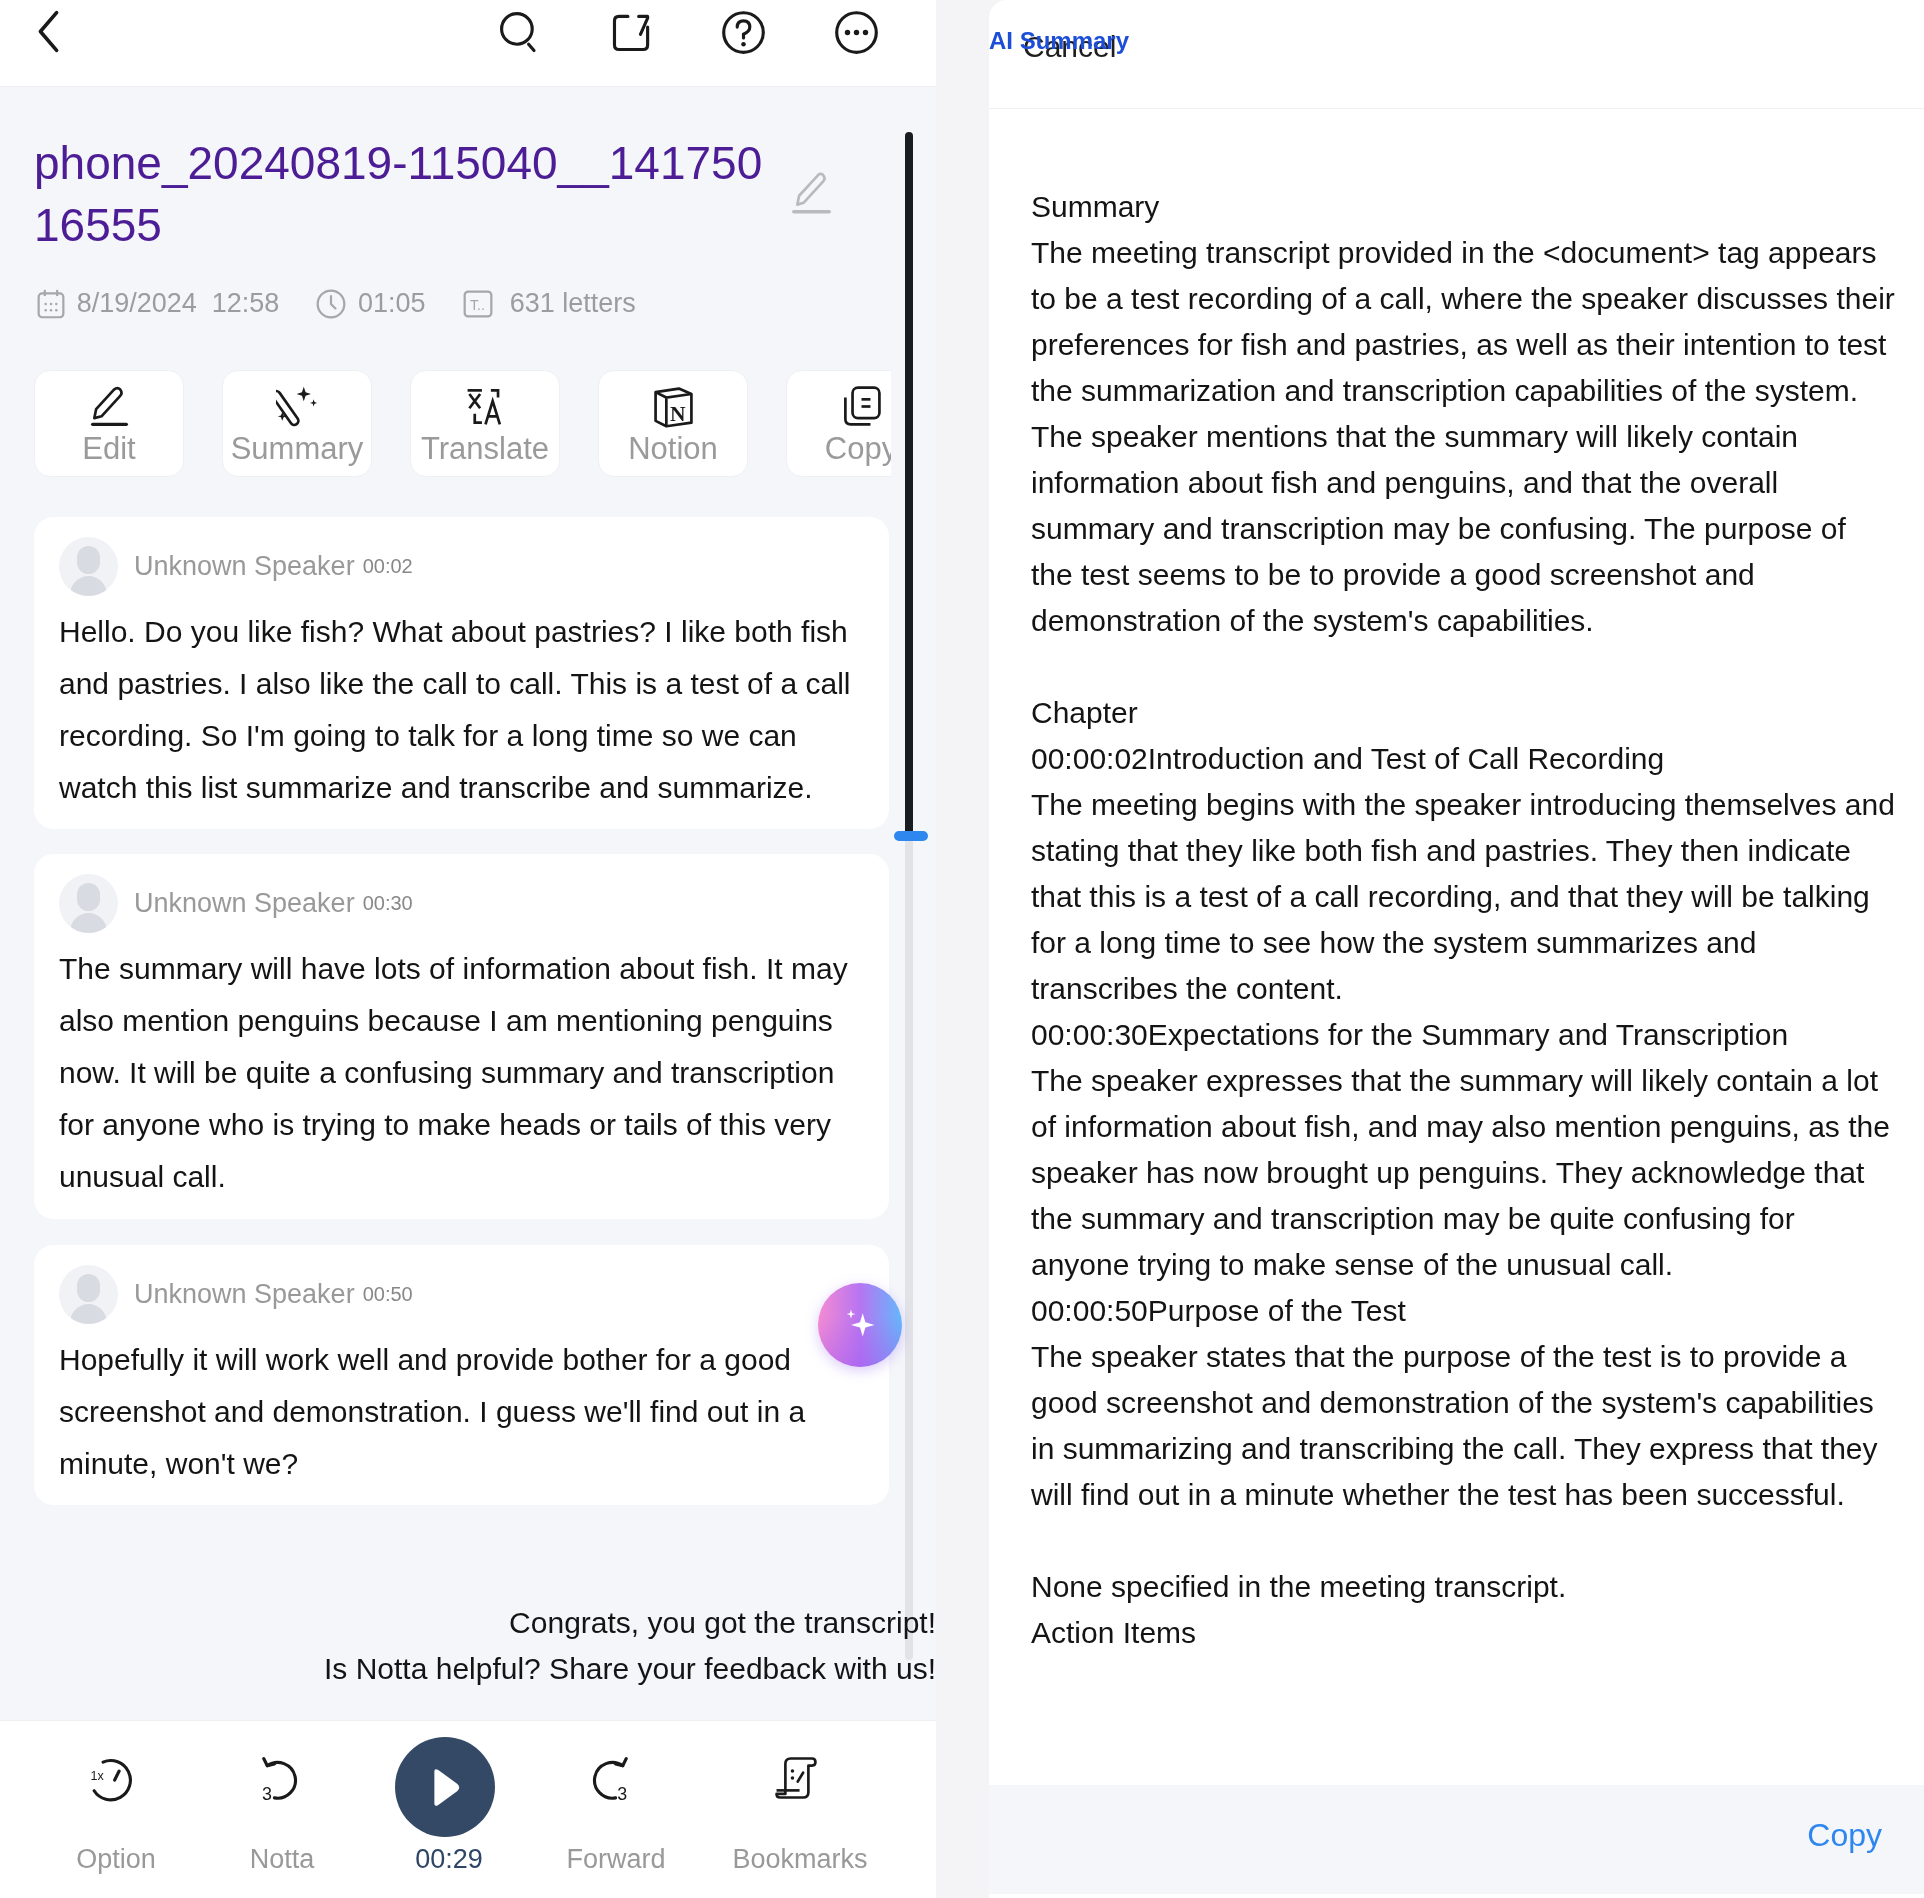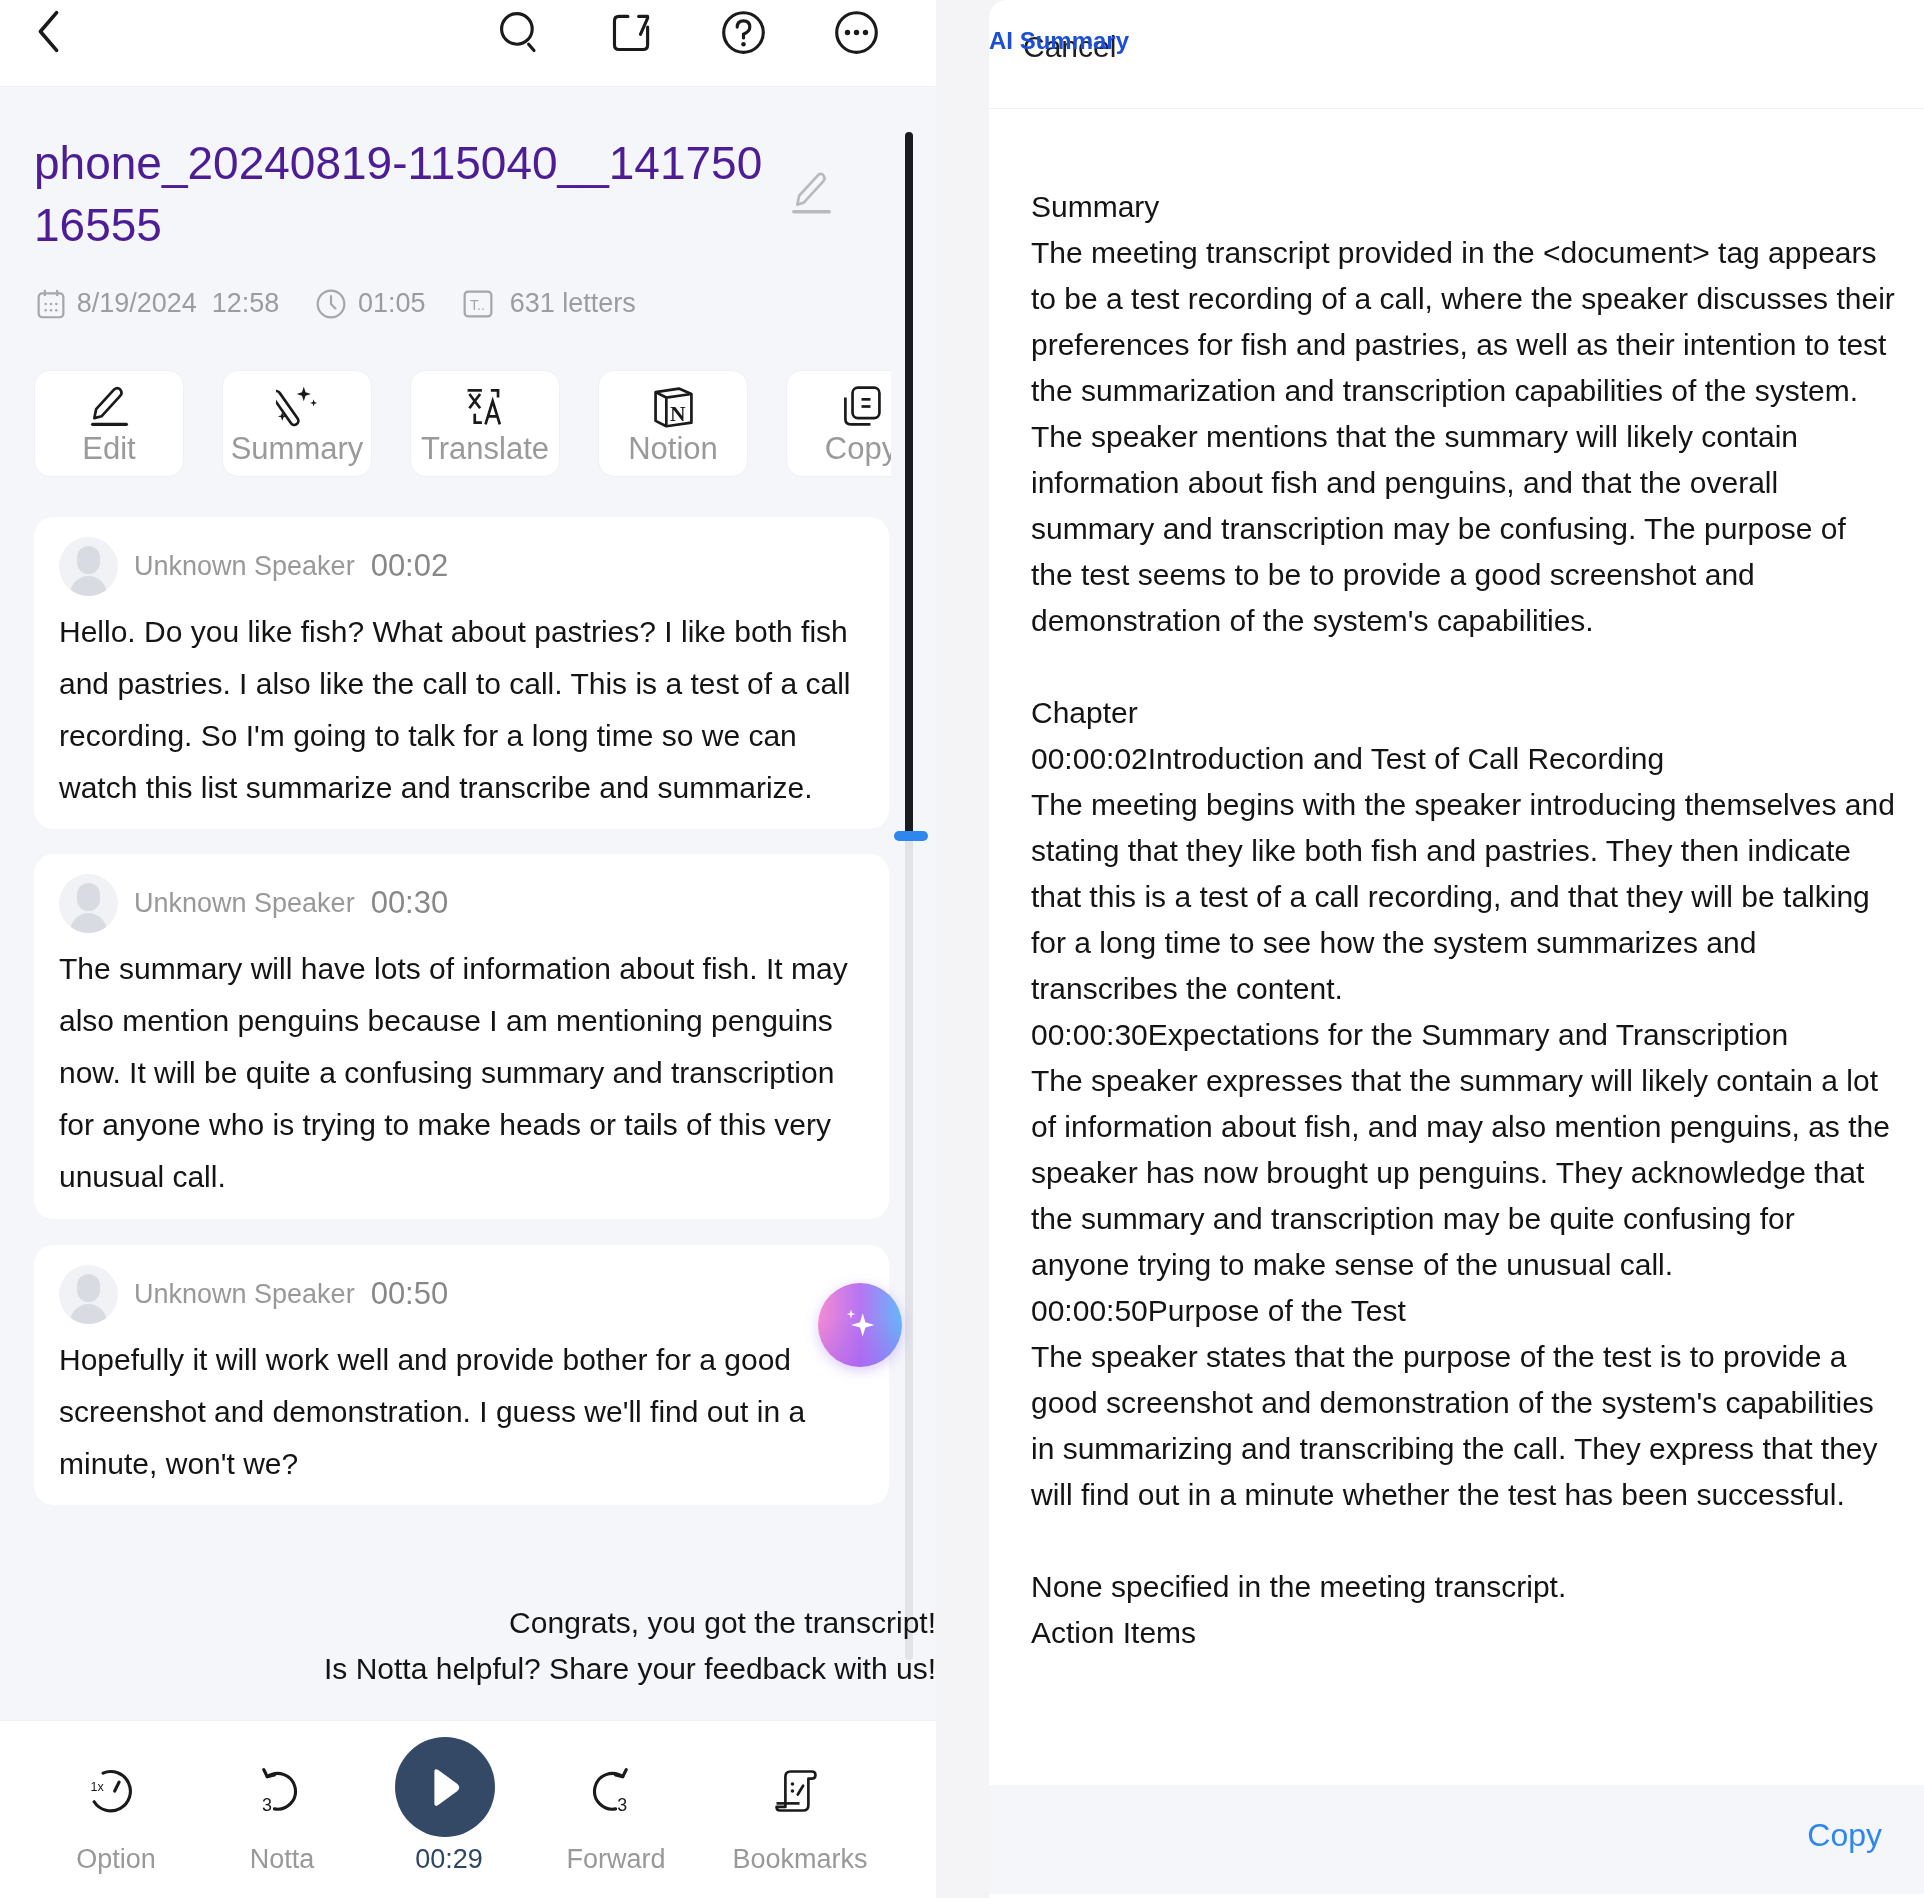--- a/index.html
+++ b/index.html
@@ -15,32 +15,32 @@
   .actions { position: absolute; left: 34px; top: 370px; width: 857px; height: 109px; overflow: hidden; }
   .act { position: absolute; top: 0; width: 150px; height: 107px; background: #fff; border: 1.8px solid #eef0f3; border-radius: 16px; display: flex; flex-direction: column; align-items: center; }
   .act .aic { margin-top: 12.5px; height: 46px; display: flex; align-items: center; justify-content: center; }
   .act .al { font-size: 31px; color: #9a9a9a; margin-top: 1.8px; }
   .card { position: absolute; left: 34px; width: 855px; background: #fff; border-radius: 19.6px; }
   .spk { position: absolute; left: 25px; top: 19.6px; display: flex; align-items: center; }
   .avatar { width: 59px; height: 59px; border-radius: 50%; background: #f1f2f5; position: relative; overflow: hidden; }
   .avatar .head { position: absolute; left: 18px; top: 9px; width: 23px; height: 28.5px; border-radius: 11.6px; background: #d8dbe1; }
   .avatar .body { position: absolute; left: 10.7px; top: 39px; width: 37px; height: 27px; border-radius: 18.7px 18.7px 0 0; background: #d8dbe1; }
   .spk .sname { margin-left: 16px; font-size: 27px; color: #999; }
-  .spk .stime { margin-left: 16px; font-size: 31px; color: #888; }
+  .spk .stime { margin-left: 8px; font-size: 20px; color: #888; }
   .ctext { position: absolute; left: 25px; top: 89px; right: 19.6px; font-size: 30px; line-height: 52px; color: #141414; }
   .sbar-dark { position: absolute; left: 905px; top: 132px; width: 8px; height: 704px; background: #191c20; border-radius: 4.5px; }
   .sbar-light { position: absolute; left: 905px; top: 838px; width: 8px; height: 822px; background: #e2e3e7; border-radius: 4.5px; }
   .sthumb { position: absolute; left: 894px; top: 831px; width: 34px; height: 9.8px; background: #2e86ef; border-radius: 5.3px; }
   .fab { position: absolute; left: 818px; top: 1283px; width: 84px; height: 84px; border-radius: 50%; background: linear-gradient(90deg, #f58bd2 0%, #b774f2 50%, #63b8fb 100%); display: flex; align-items: center; justify-content: center; box-shadow: 0 3.6px 12.5px rgba(150,110,240,0.35); }
   .fab::after { content: ""; position: absolute; inset: 0; border-radius: 50%; background: linear-gradient(180deg, rgba(255,255,255,0) 40%, rgba(160,90,240,0.45) 100%); }
   .fab svg { position: relative; z-index: 1; }
   .congrats { position: absolute; left: 0; top: 1600px; width: 936px; text-align: right; font-size: 30px; line-height: 46px; color: #141414; }
   .player { position: absolute; left: 0; top: 1720px; width: 936px; height: 178px; background: #fff; border-top: 1.8px solid #eef0f3; }
   .pbtn { position: absolute; top: 0; width: 178px; height: 178px; }
-  .pbtn .picon { position: absolute; left: 0; right: 8px; top: 34px; height: 71px; display: flex; align-items: center; justify-content: center; }
+  .pbtn .picon { position: absolute; left: 0; right: 8px; top: 34px; height: 71px; display: flex; align-items: flex-start; justify-content: center; }
   .pbtn .plabel { position: absolute; left: 0; right: 0; top: 123px; text-align: center; font-size: 27px; color: #999; }
   .playcircle { width: 100px; height: 100px; border-radius: 50%; background: #344966; display: flex; align-items: center; justify-content: center; }
   .pbtn .plabel.cur { color: #2f4566; font-weight: 500; }
   .gap { position: absolute; left: 936px; top: 0; width: 53px; height: 1898px; background: #f4f4f6; }
   .right { position: absolute; left: 989px; top: 0; width: 936px; height: 1898px; background: #fff; border-top-left-radius: 18px; overflow: hidden; }
   .rhead { position: absolute; left: 0; top: 0; width: 936px; height: 109px; border-bottom: 1.8px solid #eef0f4; }
   .cancel { position: absolute; left: 34px; top: 30px; font-size: 30px; color: #1e1e1e; cursor: pointer; }
   .rtitle { position: absolute; left: 0; right: 0; top: 27px; text-align: left; font-size: 24px; font-weight: 600; color: #1d4ed8; }
   .rbody { position: absolute; left: 42px; top: 184px; width: 864px; height: 1601px; overflow: hidden; font-size: 30px; line-height: 46px; color: #141414; }
   .rbody p { white-space: normal; }

